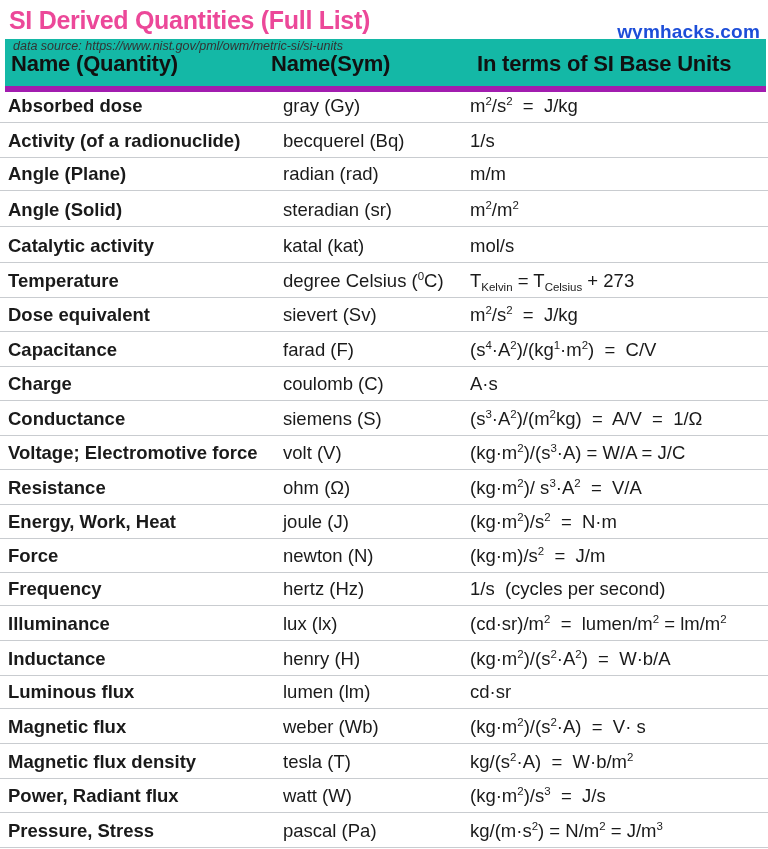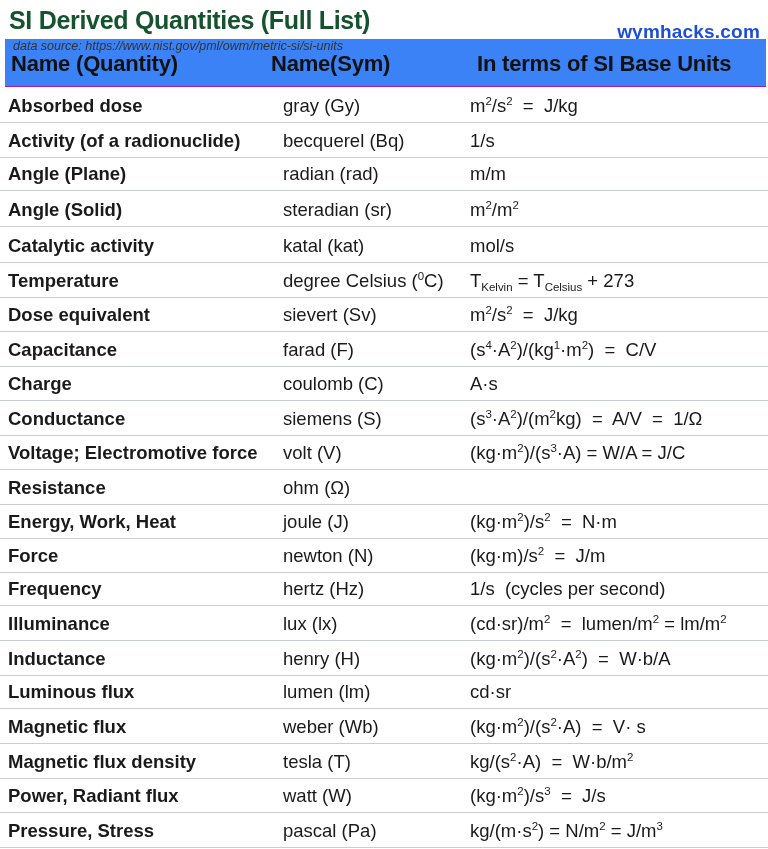--- a/index.html
+++ b/index.html
@@ -1,20 +1,20 @@
 <!DOCTYPE html>
 <html><head>
 <meta charset="utf-8">
 <style>
   html, body { margin:0; padding:0; background:#ffffff; }
   body { width:768px; height:849px; position:relative; overflow:hidden;
          font-family:"Liberation Sans", "DejaVu Sans", sans-serif; color:#111; }
-  .title { position:absolute; left:9px; top:6px; font-size:25px; font-weight:bold; letter-spacing:-0.3px; color:#14532d; }
+  .title { position:absolute; left:9px; top:6px; font-size:25px; font-weight:bold; letter-spacing:-0.3px; color:#ec4899; }
   .brand { position:absolute; right:8px; top:21px; font-size:19px; font-weight:bold; color:#1d4ed8; letter-spacing:0.2px; }
-  .header { position:absolute; left:5px; top:39px; width:761px; height:47px; background:#3b82f6; border-bottom:1px solid #a21caf; }
+  .header { position:absolute; left:5px; top:39px; width:761px; height:47px; background:#14b8a6; border-bottom:6px solid #a21caf; }
   .source { position:absolute; left:8px; top:0px; font-size:12.5px; font-style:italic; color:#333; white-space:nowrap; }
   .hcol { position:absolute; top:12px; font-size:22px; font-weight:bold; color:#111; white-space:nowrap; letter-spacing:-0.2px; }
   .hcol.c1 { left:6px; } .hcol.c2 { left:266px; } .hcol.c3 { left:472px; }
   .rows { position:absolute; left:0; top:89px; width:768px; }
   .row { position:relative; width:768px; border-bottom:1.5px solid #c9ccd0; box-sizing:border-box; }
   .cell { position:absolute; bottom:5px; font-size:18.5px; color:#1a1a1a; white-space:nowrap; }
   .cell.q { left:8px;font-weight:bold; } .cell.s { left:283px; } .cell.f { left:470px; }
   sup { font-size:62%; vertical-align:0; position:relative; top:-0.6em; line-height:0; }
   sub { font-size:62%; vertical-align:0; position:relative; top:0.35em; line-height:0; }
 </style>
@@ -83,20 +83,21 @@
       <div class="cell f">(s<sup>3</sup>·A<sup>2</sup>)/(m<sup>2</sup>kg)&nbsp; =&nbsp; A/V&nbsp; =&nbsp; 1/Ω</div>
     </div>
     <div class="row" style="height: 34px;">
       <div class="cell q">Voltage; Electromotive force</div>
       <div class="cell s">volt (V)</div>
       <div class="cell f">(kg·m<sup>2</sup>)/(s<sup>3</sup>·A) = W/A = J/C</div>
     </div>
     <div class="row" style="height: 35px;">
       <div class="cell q">Resistance</div>
       <div class="cell s">ohm (Ω)</div>
+      <div class="cell f">(kg·m<sup>2</sup>)/ s<sup>3</sup>·A<sup>2</sup>&nbsp; =&nbsp; V/A</div>
     </div>
     <div class="row" style="height: 34px;">
       <div class="cell q">Energy, Work, Heat</div>
       <div class="cell s">joule (J)</div>
       <div class="cell f">(kg·m<sup>2</sup>)/s<sup>2</sup>&nbsp;  =&nbsp; N·m</div>
     </div>
     <div class="row" style="height: 34px;">
       <div class="cell q">Force</div>
       <div class="cell s">newton (N)</div>
       <div class="cell f">(kg·m)/s<sup>2</sup>&nbsp; =&nbsp;  J/m</div>

